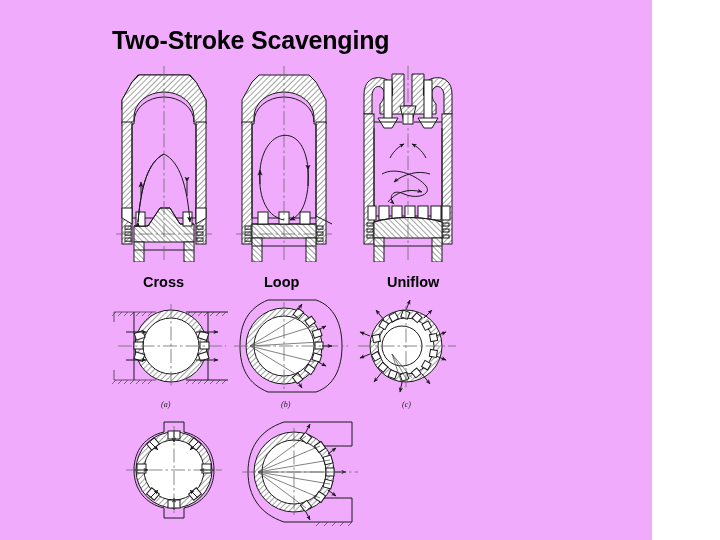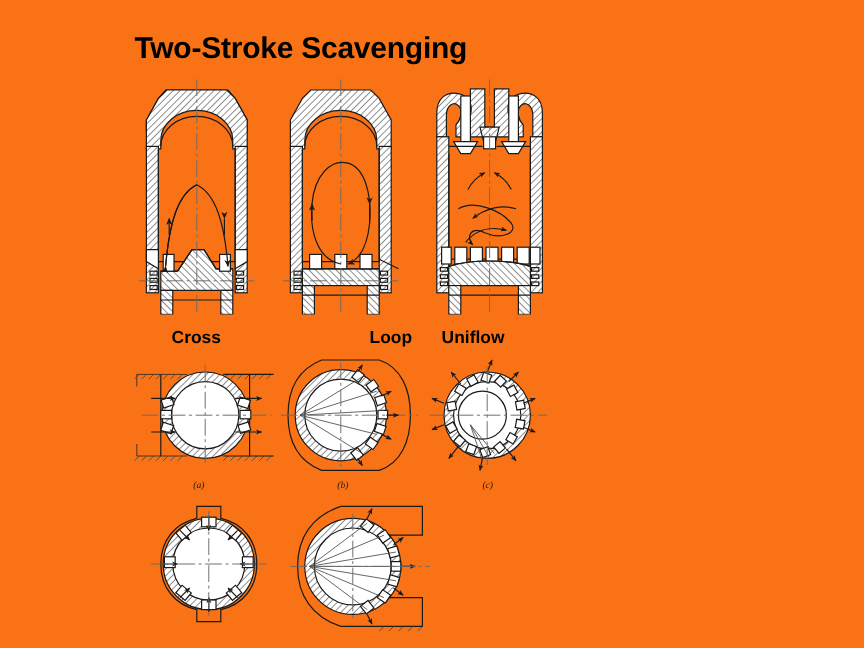--- a/index.html
+++ b/index.html
@@ -12,23 +12,23 @@
     width: 720px;
     height: 540px;
     overflow: hidden;
     font-family: "Liberation Sans", sans-serif;
     color: #000000;
     position: relative;
   }
   #slide {
     position: absolute;
     left: 0; top: 0;
-    width: 720px;
+    width: 652px;
     height: 540px;
-    background: #f97316;
+    background: #f0abfc;
   }
   #slide-title {
     position: absolute;
     left: 112px;
     top: 25px;
     width: 560px;
     font-size: 25px;
     font-weight: bold;
     letter-spacing: -0.2px;
     line-height: 30px;
@@ -44,22 +44,22 @@
   }
   .sub-label {
     position: absolute;
     font-size: 8px;
     font-style: italic;
     font-family: "Liberation Serif", serif;
     color: #1a1a1a;
     white-space: nowrap;
   }
   #label-cross  { left: 143px; top: 274px; text-align: right; }
-  #label-loop   { left: 264px; top: 274px; margin-left: 44px; }
-  #label-uniflow{ left: 368px; top: 274px; }
+  #label-loop   { left: 264px; top: 274px; }
+  #label-uniflow{ left: 387px; top: 274px; }
   #sub-a { left: 161px; top: 400px; }
   #sub-b { left: 281px; top: 400px; }
   #sub-c { left: 402px; top: 400px; }
 
   svg.diagram { position: absolute; display: block; }
   #fig-cross-section   { left: 108px; top: 66px; }
   #fig-loop-section    { left: 228px; top: 66px; }
   #fig-uniflow-section { left: 348px; top: 66px; }
   #fig-port-a { left: 112px; top: 298px; }
   #fig-port-b { left: 232px; top: 296px; }

